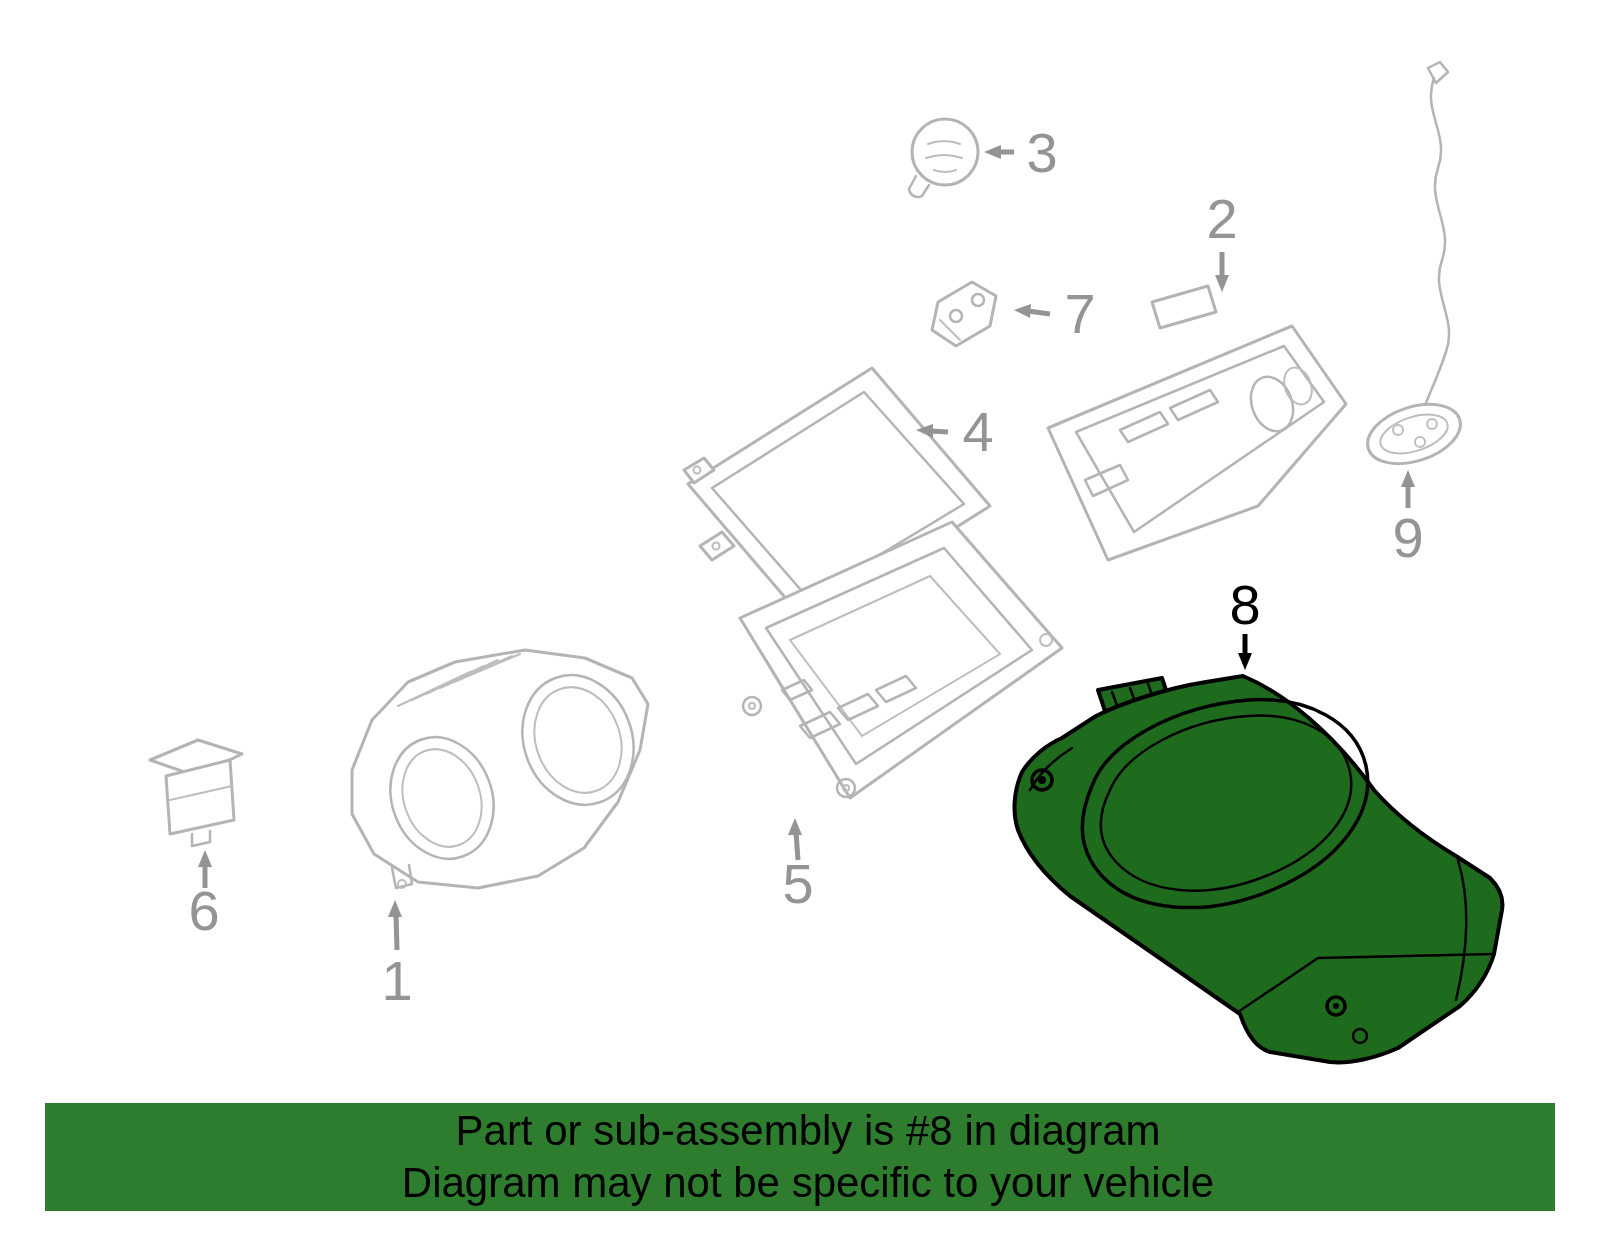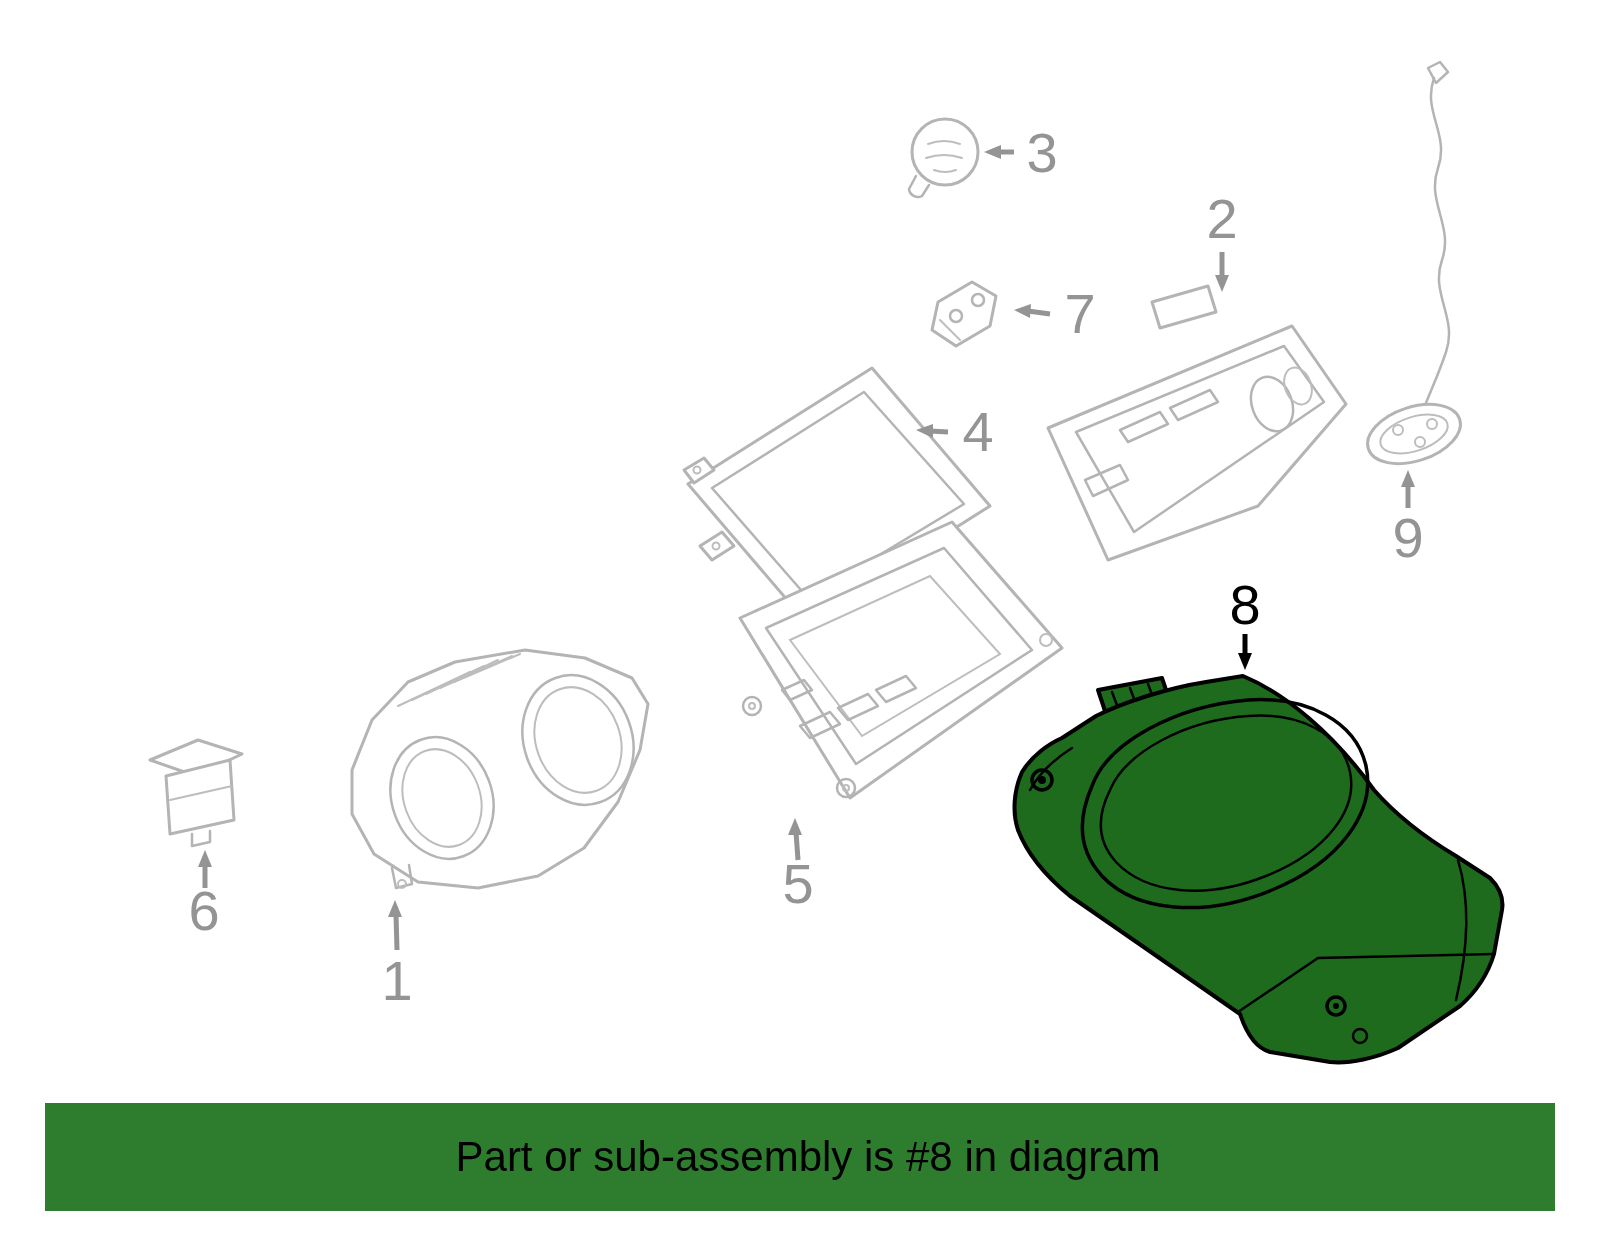--- a/index.html
+++ b/index.html
@@ -224,15 +224,16 @@
     <text class="callout-num" x="978" y="451" text-anchor="middle">4</text>
     <text class="callout-num" x="798" y="903" text-anchor="middle">5</text>
     <text class="callout-num" x="204" y="930" text-anchor="middle">6</text>
     <text class="callout-num" x="1080" y="333" text-anchor="middle">7</text>
     <text class="callout-num-dark" x="1245" y="624" text-anchor="middle">8</text>
     <text class="callout-num" x="1408" y="557" text-anchor="middle">9</text>
   </svg>
 
   <div id="banner">
     <div class="banner-line">Part or sub-assembly is #8 in diagram</div>
+    <div class="banner-line">Diagram may not be specific to your vehicle</div>
   </div>
 
 </div>
 
 </body></html>

